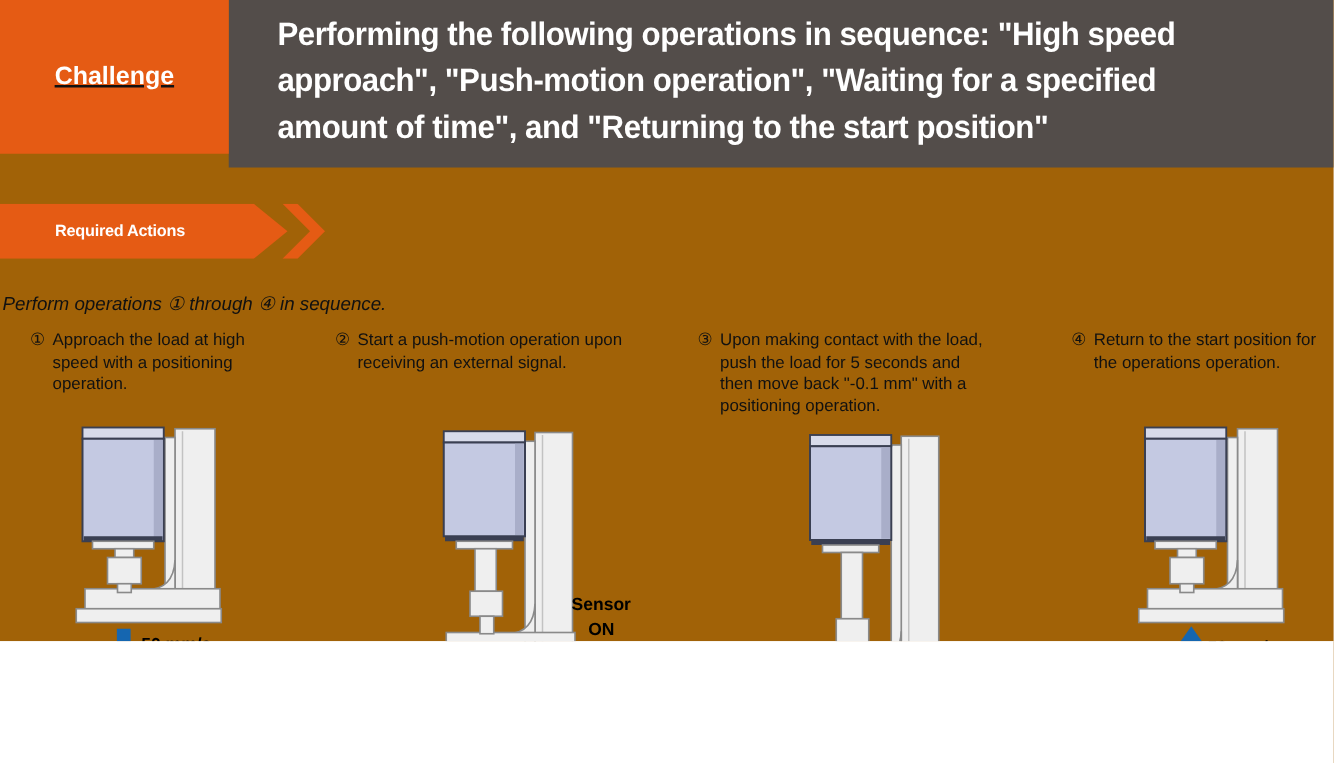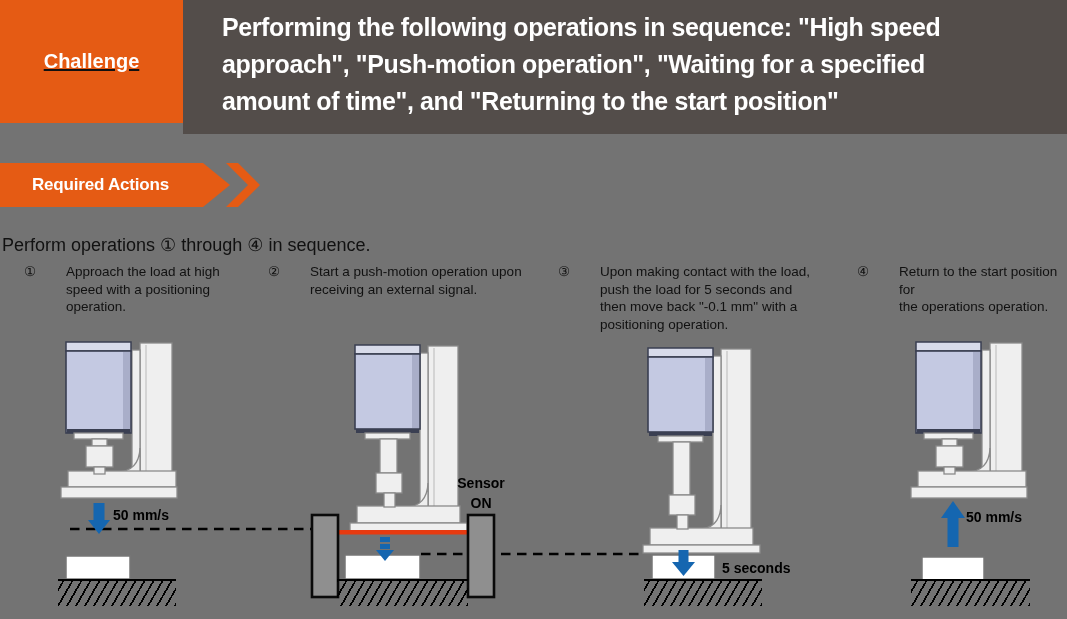--- a/index.html
+++ b/index.html
@@ -1,38 +1,38 @@
 <!DOCTYPE html>
 <html><head>
 <meta charset="utf-8">
 <style>
   html,body{margin:0;padding:0;background:#fff;}
-  .page{position:relative;width:1067px;height:619px;background:#737373;overflow:hidden;
+  .page{position:relative;width:1067px;height:513px;background:#a16207;overflow:hidden;
         font-family:"Liberation Sans",sans-serif;color:#111;}
 
   
   .gray-band{position:absolute;left:183px;top:0;width:884px;height:134px;background:#534D4A;}
   .page-title{position:absolute;left:39px;top:9px;color:#fff;font-weight:bold;font-size:26px;
               line-height:37px;white-space:pre-line;letter-spacing:-0.4px;
               transform:scaleX(.96);transform-origin:left top;}
   .challenge{position:absolute;left:0;top:0;width:183px;height:123px;background:#E55B14;
              display:flex;align-items:center;justify-content:center;text-decoration:underline;}
   .challenge span{color:#fff;font-size:20px;font-weight:bold;}
 
   
   .ribbon{position:absolute;left:0;top:163px;width:270px;height:44px;}
   .ribbon svg{position:absolute;left:0;top:0;}
-  .ribbon-label{position:absolute;left:32px;top:0;height:44px;line-height:44px;color:#fff;
-                font-size:17px;font-weight:bold;letter-spacing:-0.2px;}
-
-  
-  .intro{position:absolute;left:2px;top:234px;font-size:18px;}
+  .ribbon-label{position:absolute;left:44px;top:0;height:44px;line-height:44px;color:#fff;
+                font-size:13px;font-weight:bold;letter-spacing:-0.2px;}
+
+  
+  .intro{position:absolute;left:2px;top:234px;font-size:15px;font-style:italic;}
   .step{position:absolute;top:263px;display:flex;font-size:13.5px;line-height:17.5px;}
   .step .num{width:18px;flex:none;}
-  .step .txt{white-space:pre-line;margin-left:24px;}
+  .step .txt{white-space:pre-line;}
   .s1{left:24px;} .s2{left:268px;} .s3{left:558px;} .s4{left:857px;}
 
   
   .diagram{position:absolute;left:0;top:0;width:1067px;height:619px;}
   .col{fill:#EFEFEF;stroke:#8A8A8A;stroke-width:1.3;}
   .colline{stroke:#C2C2C2;stroke-width:1.2;fill:none;}
   .mcap{fill:#D8DBEA;stroke:#3A3F52;stroke-width:1.5;}
   .motor{fill:#C4C9E2;stroke:#3A3F52;stroke-width:1.6;}
   .mshade{fill:#A9AEC9;}
   .mdark{fill:#3A3F52;}

